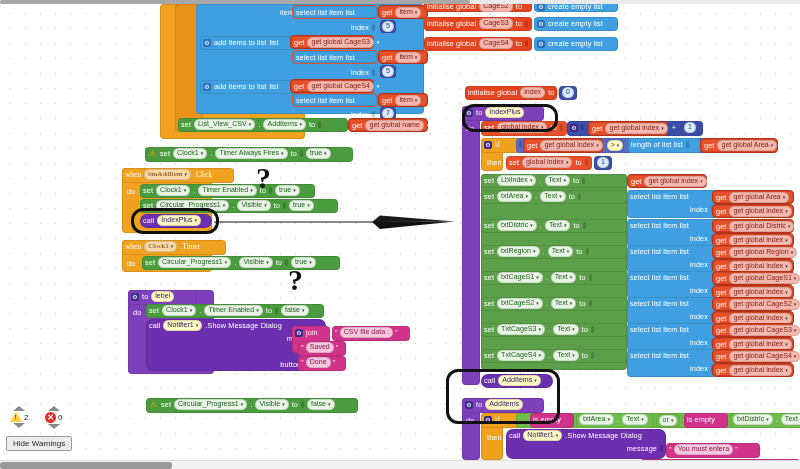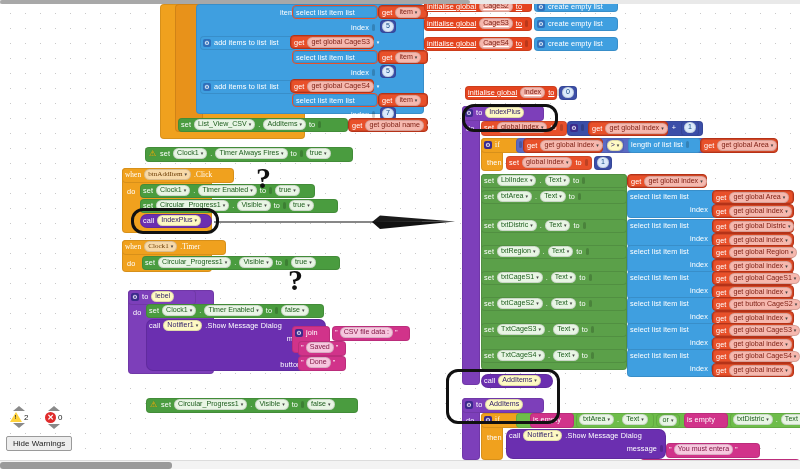--- a/index.html
+++ b/index.html
@@ -87,21 +87,21 @@
   }
   .plug{ width:3px;height:7px;background:rgba(0,0,0,.18);border-radius:2px;flex:0 0 auto;}
 
   
   .c-green  { background:#4a9c3f; }
   .c-green2 { background:#5ba049; }
   .c-orange { background:#f0a11e;font-family:Liberation Serif, serif; }
   .c-orange2{ background:#e8921a; }
   .c-blue   { background:#3f9fe0; }
   .c-red    { background:#e8502a; }
-  .c-red2   { background:#e4441f;text-decoration:underline; }
+  .c-red2   { background:#e4441f; }
   .c-purple { background:#7d3fba; }
   .c-purple2{ background:#6b2fb0;border-radius:7px; }
   .c-math   { background:#3b4ea8; }
   .c-logic  { background:#5b6ac4; }
   .c-pink   { background:#d1338a; }
   .c-lgreen { background:#6ebd4a; }
 
   
   .qmark {
     position:absolute; font-size:30px; font-weight:bold; color:#111;
@@ -705,21 +705,21 @@
       </div>
     <div class="row" style="justify-content:flex-end;">
         <span class="lbl">index</span>
         <span class="plug"></span>
       </div>
   </div>
   <div class="blk c-red" style="left:712px;top:297px;width:82px;height:14px;border:1.2px solid #b53218;">
     <div class="row">
         <span class="lbl">get</span>
         <span class="fld redish">
-          <span>get button CageS2</span>
+          <span>get global CageS2</span>
           <span class="car">▾</span>
         </span>
       </div>
   </div>
   <div class="blk c-red" style="left:712px;top:311px;width:82px;height:14px;border:1.2px solid #b53218;">
     <div class="row">
         <span class="lbl">get</span>
         <span class="fld redish">
           <span>get global index</span>
           <span class="car">▾</span>

